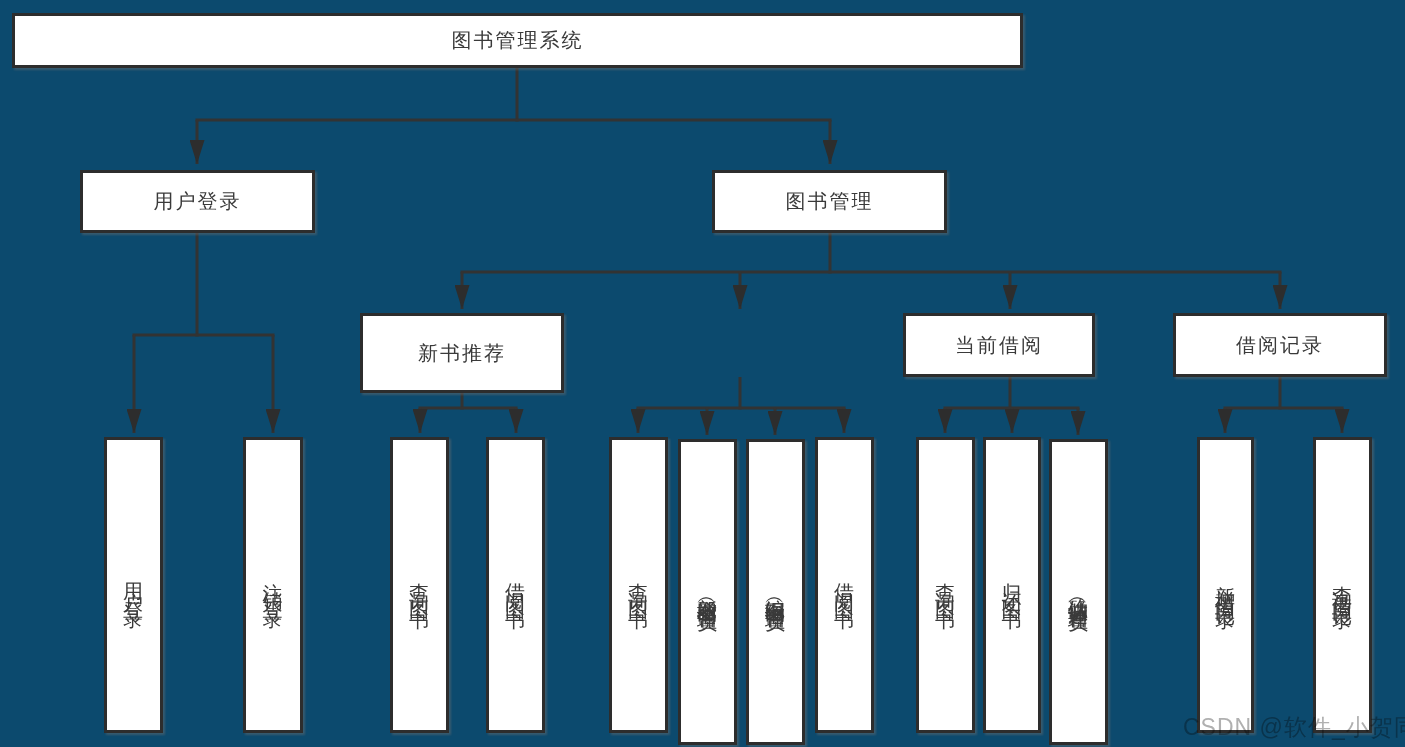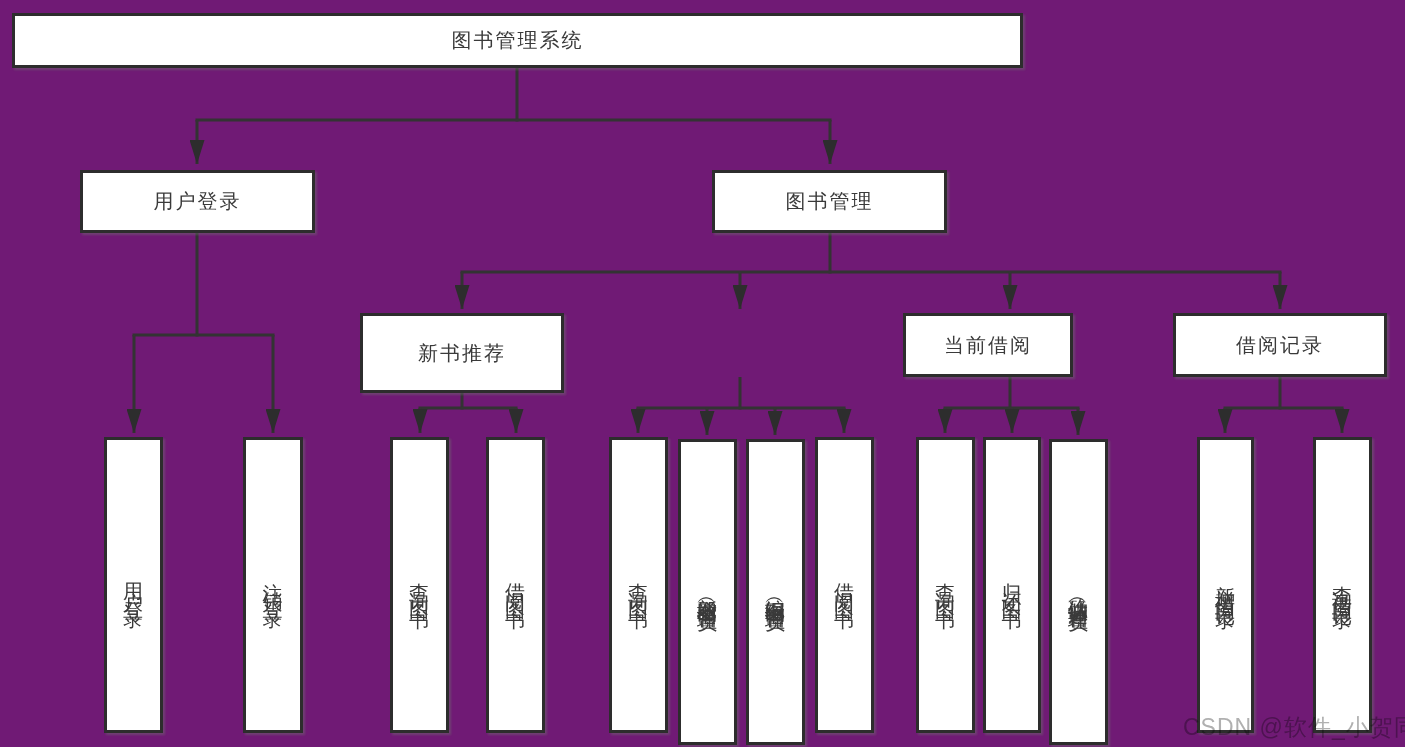--- a/index.html
+++ b/index.html
@@ -1,17 +1,17 @@
 <!DOCTYPE html>
 <html><head>
 <meta charset="utf-8">
 <style>
   html,body{margin:0;padding:0;background:#ffffff;}
   .canvas{
-    position:relative;width:1405px;height:747px;background:#701a75;
+    position:relative;width:1405px;height:747px;background:#0c4a6e;
     font-family:"Liberation Sans","DejaVu Sans",sans-serif;
     color:#3a3a3a;overflow:hidden;
   }
   .connectors{position:absolute;left:0;top:0;z-index:0;}
   .box{
     position:absolute;background:#ffffff;border:3px solid #2d2d2d;
     box-sizing:border-box;display:flex;align-items:center;justify-content:center;
     z-index:1;box-shadow:2px 2px 2px rgba(110,110,110,0.45);
   }
   .hlabel{font-size:20px;letter-spacing:2px;white-space:nowrap;}
@@ -20,21 +20,21 @@
     font-size:20px;letter-spacing:9px;line-height:1;white-space:nowrap;
   }
   .vlabel.med{letter-spacing:5px;}
   .vlabel.tight{letter-spacing:2px;}
   
   #b-root{left:12px;top:13px;width:1011px;height:55px;}
   #b-user-login{left:80px;top:170px;width:235px;height:63px;}
   #b-book-mgmt{left:712px;top:170px;width:235px;height:63px;}
   #b-new-book{left:360px;top:313px;width:204px;height:80px;}
   #b-book-borrow{left:632px;top:313px;width:215px;height:64px;}
-  #b-current{left:903px;top:313px;width:170px;height:64px;}
+  #b-current{left:903px;top:313px;width:192px;height:64px;}
   #b-record{left:1173px;top:313px;width:214px;height:64px;}
   .leaf{top:437px;height:296px;}
   .leaf.tall{top:439px;height:306px;}
   #l-ul-login{left:104px;width:59px;}
   #l-ul-logout{left:243px;width:60px;}
   #l-nb-query{left:390px;width:59px;}
   #l-nb-borrow{left:486px;width:59px;}
   #l-bb-query{left:609px;width:59px;}
   #l-bb-add{left:678px;width:59px;}
   #l-bb-edit{left:746px;width:59px;}

